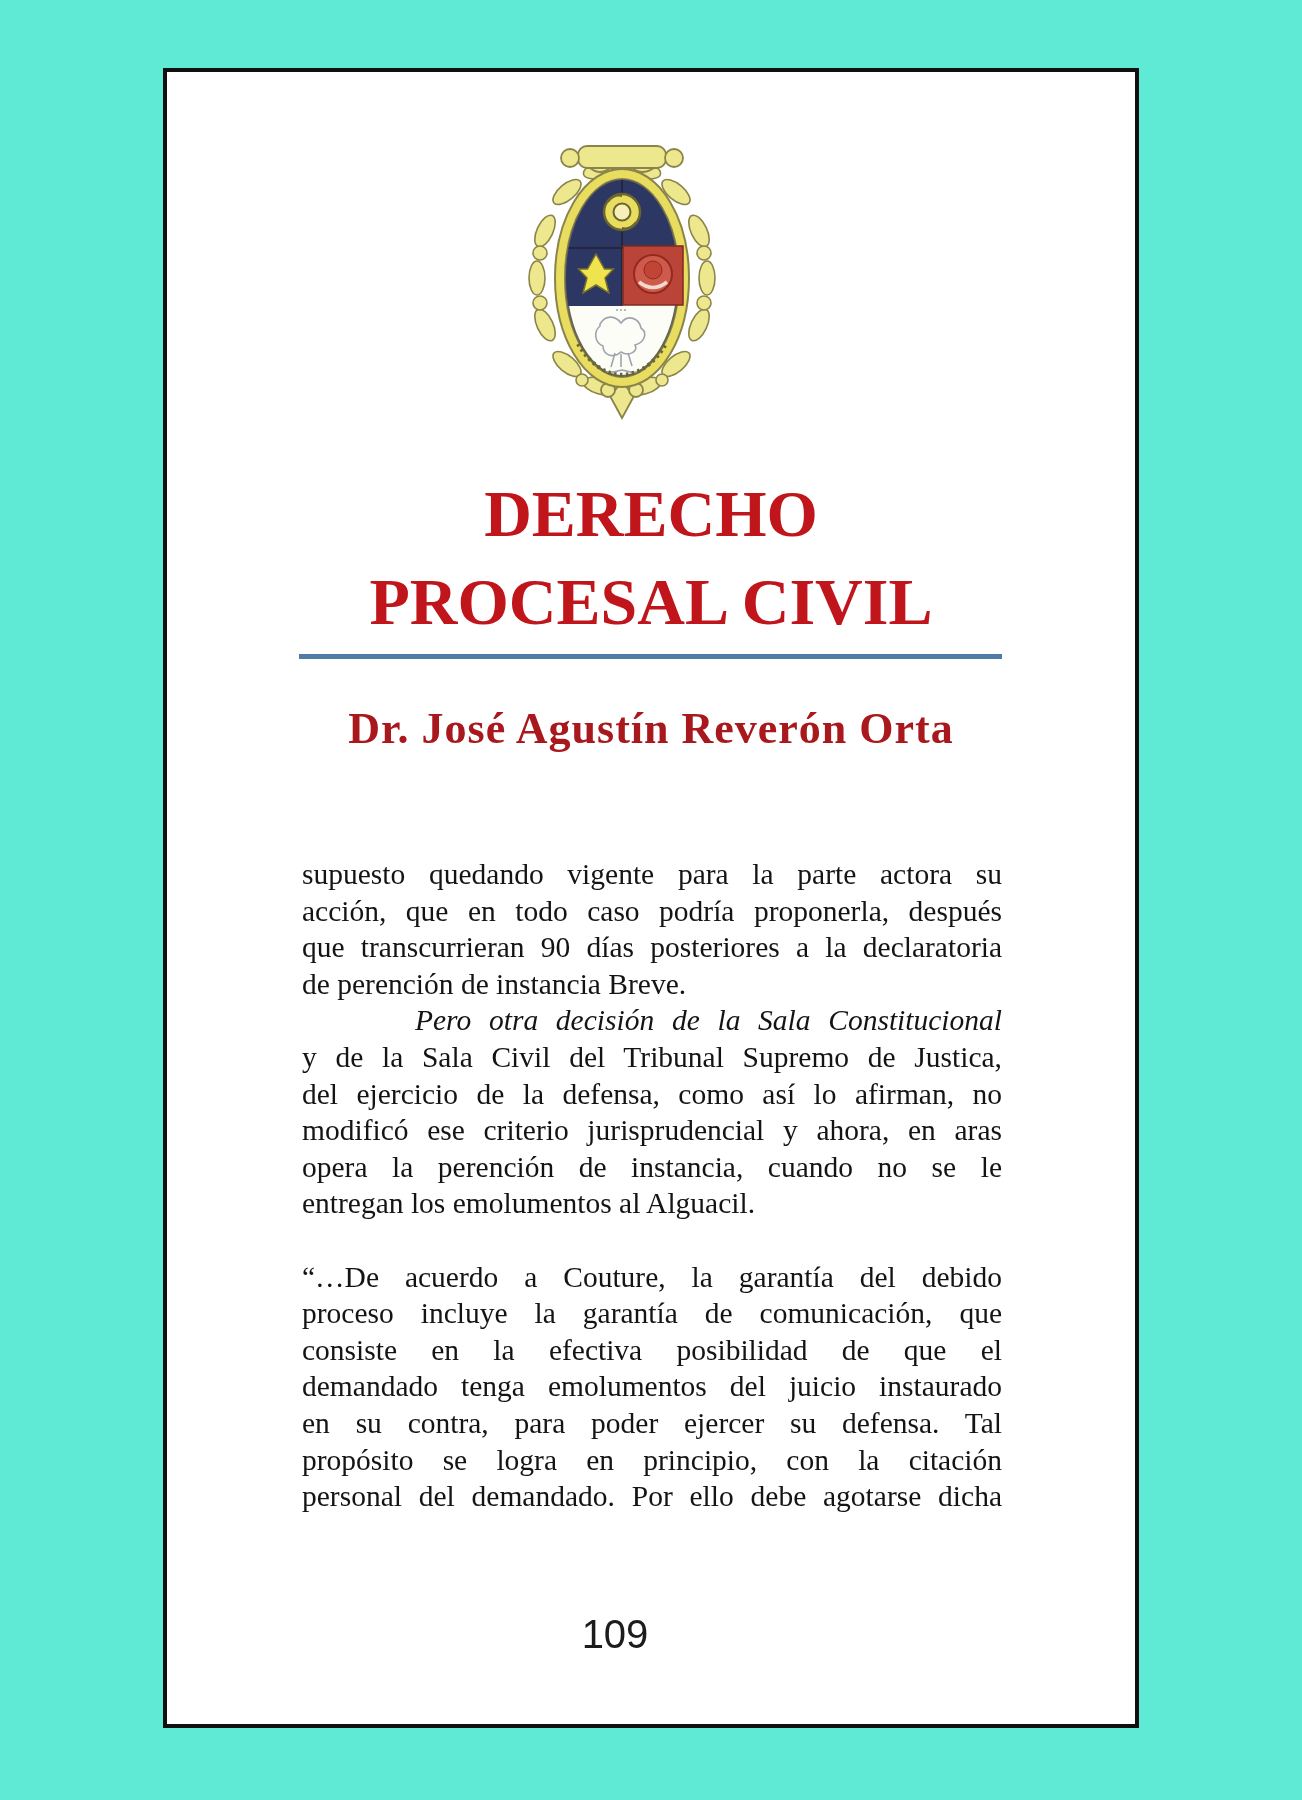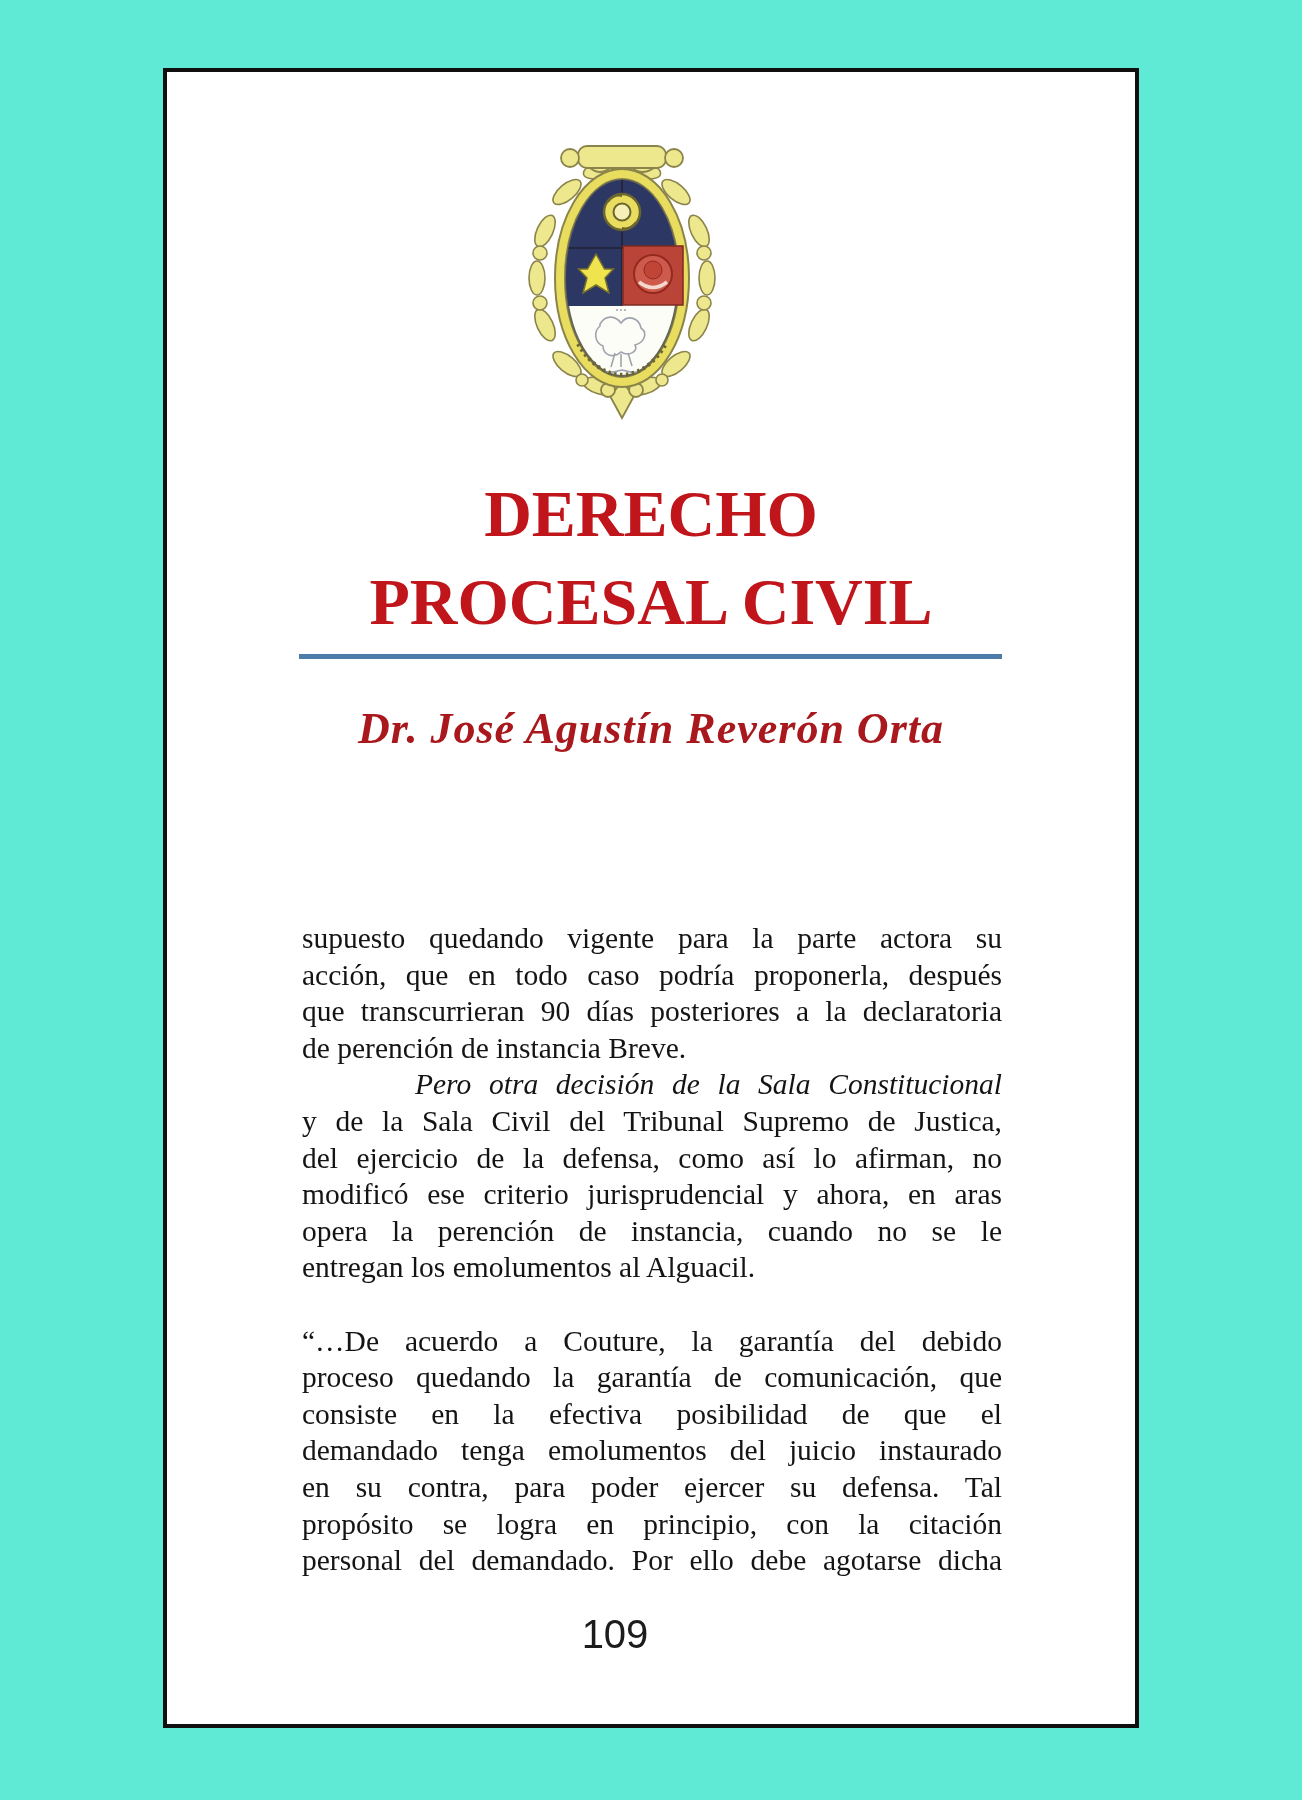--- a/index.html
+++ b/index.html
@@ -38,30 +38,29 @@
     position:absolute;
     left:299px;top:654px;
     width:703px;height:5px;
     background:var(--rule-blue);
   }
   .author-line{
     position:absolute;
     left:163px;top:702px;
     width:976px;
     text-align:center;
-    font-style:italic;
     font-weight:bold;
     font-size:44px;
     line-height:54px;
     letter-spacing:1px;
     color:var(--author-red);
   }
   .body-text{
     position:absolute;
-    left:302px;top:920px;
+    left:302px;top:856px;
     width:700px;
     font-size:29.5px;
     line-height:36.6px;
     color:var(--body-ink);
   }
   .bodyline{
     text-align:justify;
     text-align-last:justify;
     height:36.6px;
     overflow:visible;
@@ -184,21 +183,21 @@
       <div class="bodyline">que transcurrieran 90 días posteriores a la declaratoria</div>
       <div class="bodyline flush">de perención de instancia Breve.</div>
       <div class="bodyline indent">Pero otra decisión de la Sala Constitucional</div>
       <div class="bodyline">y de la Sala Civil del Tribunal Supremo de Justica,</div>
       <div class="bodyline">del ejercicio de la defensa, como así lo afirman, no</div>
       <div class="bodyline">modificó ese criterio jurisprudencial y ahora, en aras</div>
       <div class="bodyline">opera la perención de instancia, cuando no se le</div>
       <div class="bodyline flush">entregan los emolumentos al Alguacil.</div>
       <div class="para-gap"></div>
       <div class="bodyline">“…De acuerdo a Couture, la garantía del debido</div>
-      <div class="bodyline">proceso quedando la garantía de comunicación, que</div>
+      <div class="bodyline">proceso incluye la garantía de comunicación, que</div>
       <div class="bodyline">consiste en la efectiva posibilidad de que el</div>
       <div class="bodyline">demandado tenga emolumentos del juicio instaurado</div>
       <div class="bodyline">en su contra, para poder ejercer su defensa. Tal</div>
       <div class="bodyline">propósito se logra en principio, con la citación</div>
       <div class="bodyline">personal del demandado. Por ello debe agotarse dicha</div>
     </div>
 
   <div class="page-number">109</div>
 
 </div>

